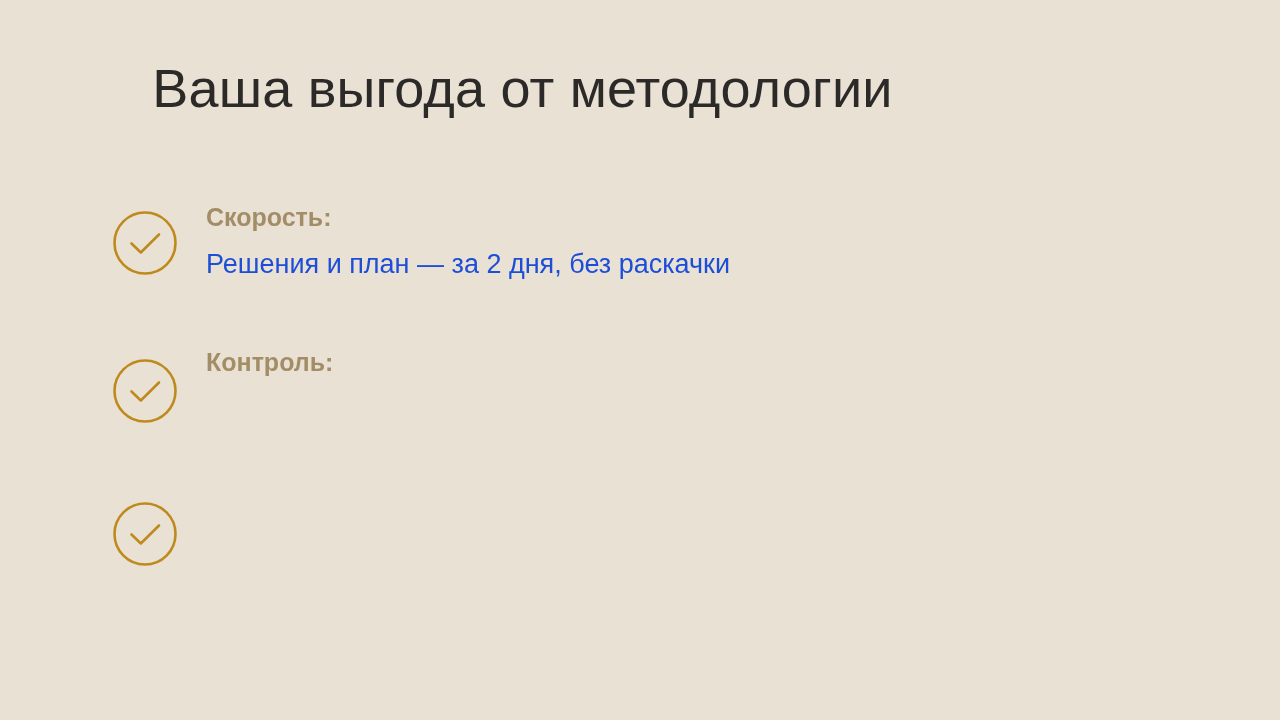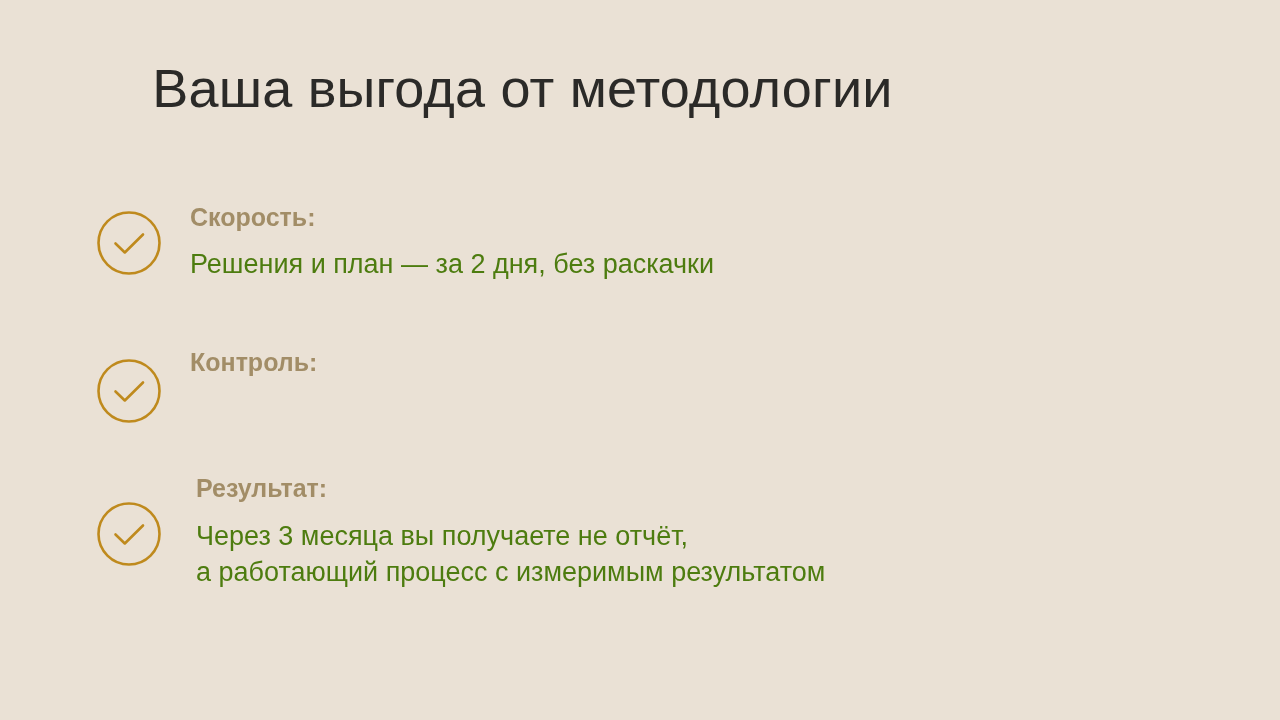--- a/index.html
+++ b/index.html
@@ -41,21 +41,21 @@
   
   .bullets {
     position: absolute;
     top: 196px;
     left: 0;
     width: 1280px;
   }
 
   .bullet-row {
     position: absolute;
-    left: 96px;
+    left: 112px;
     display: flex;
     align-items: flex-start;
   }
 
   .bullet-row[data-row="0"] { top: 0px; }
   .bullet-row[data-row="1"] { top: 145px; }
   .bullet-row[data-row="2"] { top: 275px; }
 
   
   .check-icon {
@@ -96,21 +96,21 @@
     margin: 0 0 14px 0;
     white-space: nowrap;
   }
   .bullet-row[data-row="1"] .bullet-heading { margin-bottom: 13px; text-align: center; }
   .bullet-row[data-row="2"] .bullet-heading { margin-bottom: 15px; }
 
   .bullet-body {
     font-size: 27px;
     line-height: 36px;
     font-weight: 400;
-    color: #4d7c0f;
+    color: #1d4ed8;
     margin: 0;
     white-space: nowrap;
   }
   .bullet-body .body-line {
     display: block;
   }
 </style>
 </head>
 <body>
 
@@ -141,23 +141,16 @@
       <div class="bullet-text">
         <p class="bullet-heading">Контроль:</p>
       </div>
     </div>
 
     <div class="bullet-row" data-row="2">
       <svg class="check-icon" viewBox="0 0 66 66">
         <circle cx="33" cy="33" r="30.5"></circle>
         <path d="M19.5 33.5 L28.8 42.5 L47 24.5"></path>
       </svg>
-      <div class="bullet-text">
-        <p class="bullet-heading">Результат:</p>
-        <p class="bullet-body">
-          <span class="body-line">Через 3 месяца вы получаете не отчёт,</span>
-          <span class="body-line">а работающий процесс с измеримым результатом</span>
-        </p>
-      </div>
     </div>
 
   </div>
 </div>
 
 </body></html>

